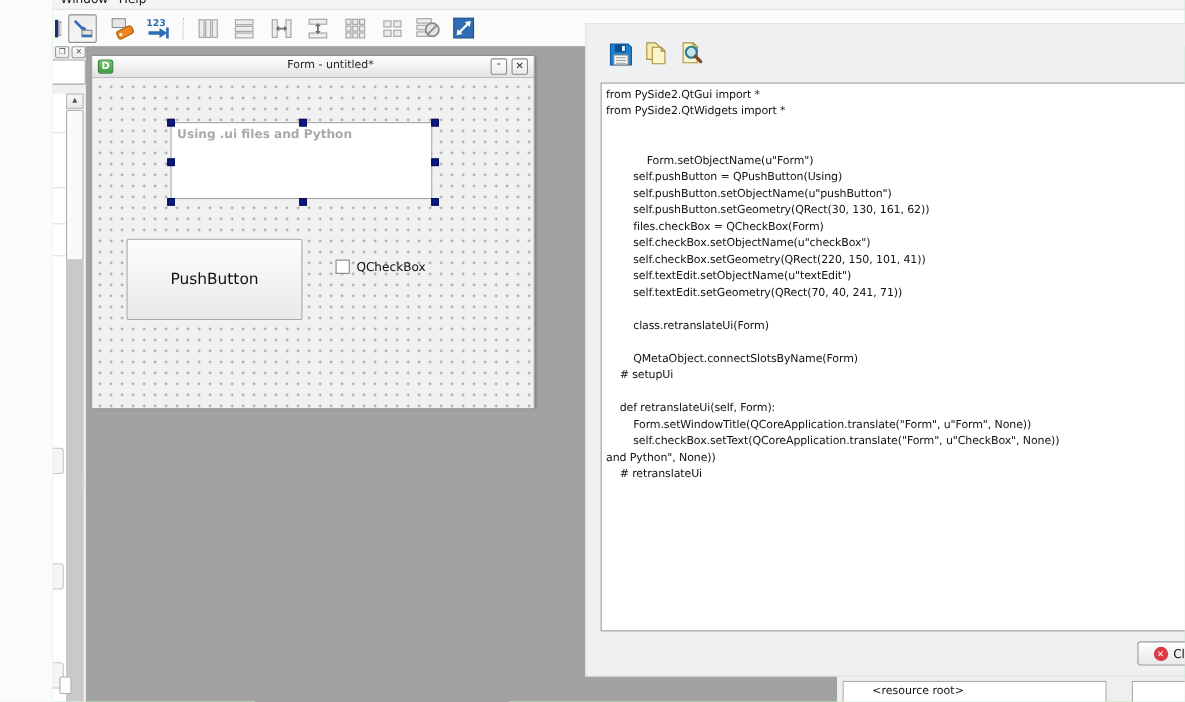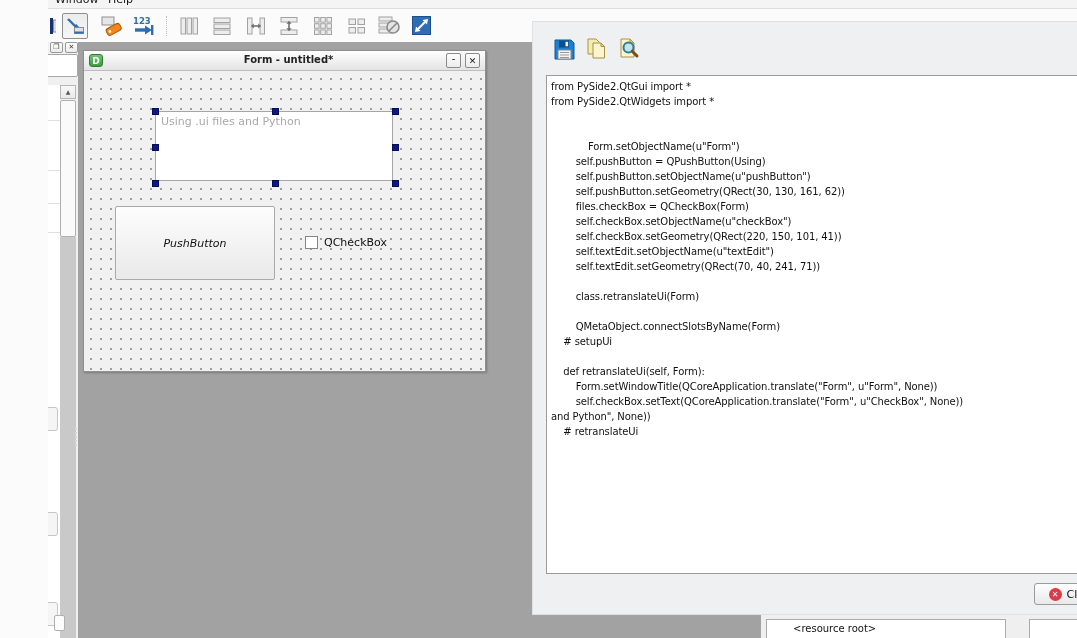--- a/index.html
+++ b/index.html
@@ -32,31 +32,31 @@
   #left-bottom-frag { position:absolute; left:6px; top:573px; width:11px; height:16px; background:#fcfcfc; border:1px solid #b0b0b0; border-radius:2px; }
 
   
   #mdi { left:30px; top:42px; width:683px; height:596px; background:#a2a2a2; }
   #splitter-dots { left:26px; top:427px; width:4px; height:20px; background-image:radial-gradient(circle,#d8d8d8 1px,transparent 1.2px); background-size:4px 4px; }
 
   
   #form-window { left:35px; top:50px; width:403px; height:322px; border:1px solid #8f8f8f; background:#f1f1f1; box-shadow:1px 1px 2px rgba(0,0,0,.25); }
   #form-titlebar { position:absolute; left:0; top:0; width:100%; height:20px; background:linear-gradient(#ffffff,#e3e3e3); border-bottom:1px solid #bdbdbd; }
   #form-doc-icon { position:absolute; left:5px; top:3px; width:14px; height:13px; border-radius:3px; background:linear-gradient(#72c472,#3f9c44); border:1px solid #2f7d34; color:#fff; font-size:9px; font-weight:bold; text-align:center; line-height:12px; }
-  #form-title { position:absolute; left:4px; top:3px; width:100%; text-align:center; font-size:10px; color:#222;font-weight:bold; }
+  #form-title { position:absolute; left:16px; top:3px; width:100%; text-align:center; font-size:10px; color:#222; }
   .win-btn { position:absolute; top:2px; width:15px; height:15px; border:1px solid #8a8a8a; border-radius:2px; background:linear-gradient(#fdfdfd,#ececec); text-align:center; color:#222; }
   #form-min { left:362px; font-size:10px; line-height:10px; }
   #form-close { left:381px; font-size:9px; font-weight:bold; line-height:14px; }
   #form-body { position:absolute; left:0; top:20px; width:401px; height:300px; background:#f1f1f1;
     background-image:radial-gradient(circle,#9f9f9f 0.9px,transparent 1.1px); background-size:10px 10px; background-position:2px 3px; overflow:hidden; }
 
-  #fw-textedit { position:absolute; left:71px; top:40px; width:238px; height:70px; background:#fff; border:1px solid #a6a6a6; }
+  #fw-textedit { position:absolute; left:71px; top:40px; width:238px; height:70px; background:#fff; border:1px solid #a6a6a6;font-weight:bold; }
   #fw-placeholder { position:absolute; left:5px; top:3px; font-size:11px; color:#a9a9a9; }
   .handle { position:absolute; width:7px; height:7px; background:#0b1889; border:1px solid #060e52; }
-  #fw-pushbutton { position:absolute; left:31px; top:135px; width:160px; height:74px; border:1px solid #aaa; border-radius:2px; background:linear-gradient(#fdfdfd,#e9e9e9); font-size:11px; color:#111; display:flex; align-items:center; justify-content:center;font-style:italic; }
+  #fw-pushbutton { position:absolute; left:31px; top:146px; width:160px; height:74px; border:1px solid #aaa; border-radius:2px; background:linear-gradient(#fdfdfd,#e9e9e9); font-size:14px; color:#111; display:flex; align-items:center; justify-content:center; }
   #fw-checkbox-box { position:absolute; left:221px; top:165px; width:13px; height:13px; background:#fff; border:1px solid #848484; }
   #fw-checkbox-label { position:absolute; left:240px; top:165px; font-size:11px; color:#111; }
 
   
   #code-dialog { left:484px; top:21px; width:582px; height:594px; background:#eff0f1; border:1px solid #e0e0e0; }
   .cv-btn { position:absolute; top:14px; width:26px; height:26px; display:flex; align-items:center; justify-content:center; }
   #code-area { position:absolute; left:13px; top:53px; width:569px; height:499px; background:#fff; border:1px solid #9a9a9a; }
   #code-lines { position:absolute; left:0; top:0; right:14px; bottom:0; padding:3px 2px 0 4px; overflow:hidden; }
   .code-line { height:15px; white-space:pre; font-family:"DejaVu Sans", sans-serif; font-size:10px; line-height:15px; color:#111; letter-spacing:-0.1px; }
   #code-scrollbar { position:absolute; right:0; top:0; width:14px; height:497px; background:#f4f4f4; border-left:1px solid #d5d5d5; }

